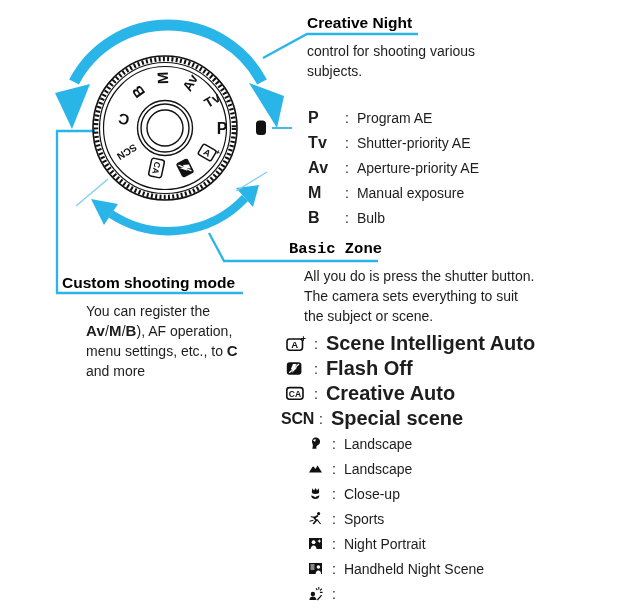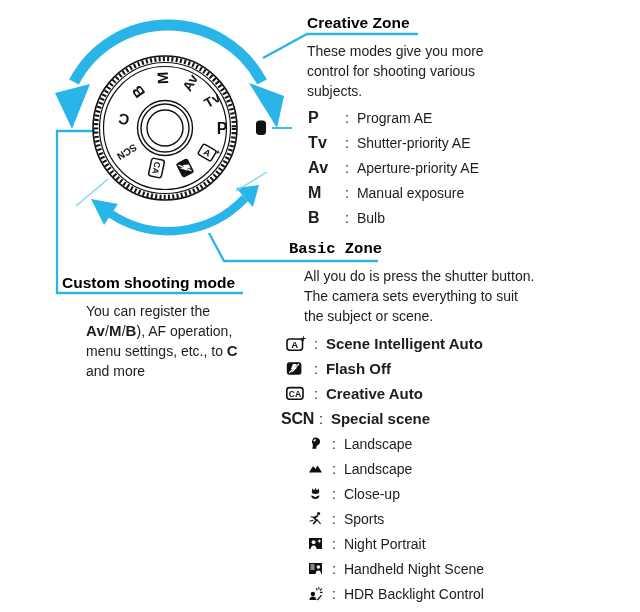--- a/index.html
+++ b/index.html
@@ -7,21 +7,21 @@
   .canvas{position:relative;width:640px;height:612px;overflow:hidden;background:#fff;}
   svg.diagram{position:absolute;left:0;top:0;}
   .sec{position:absolute;white-space:nowrap;}
   .h{font-size:15.5px;font-weight:bold;color:#000;}
   .bodytext{font-size:14px;line-height:20px;}
   .row{display:flex;align-items:center;height:25px;font-size:14px;}
   .key{font-weight:bold;font-size:16px;min-width:37px;letter-spacing:.3px;}
   .colon{margin-right:8px;}
   .iconcell{min-width:24px;margin-right:4px;display:flex;align-items:center;}
   .iconcell2{min-width:17px;margin-right:7px;display:flex;align-items:center;}
-  .bname{font-weight:bold;font-size:15px;}
+  .bname{font-weight:bold;font-size:20px;}
   .scnkey{font-weight:bold;font-size:16px;min-width:38px;margin-left:-5px;letter-spacing:-0.2px;}
   .cam{font-weight:bold;font-size:15px;letter-spacing:.2px;}
   .dialtext{font-family:"Liberation Sans",sans-serif;font-weight:bold;fill:#111;}
   .accentstroke{stroke:var(--accent,#2ab5e8);}
 </style>
 </head>
 <body>
 
 <div class="canvas">
 
@@ -80,24 +80,23 @@
         <rect x="-8.5" y="-6" width="15" height="12" rx="2" fill="none" stroke="#111" stroke-width="1.5"></rect>
         <text class="dialtext" x="-1" y="3.2" font-size="9">A</text>
         <text class="dialtext" x="8" y="-3" font-size="8">+</text>
       </g>
     </g>
 
     <rect x="256" y="120.5" width="10" height="14.5" rx="3.5" fill="#111"></rect>
   </svg>
 
   <div class="sec" style="left:307px;top:14px;">
-    <div class="h">Creative Zone</div>
+    <div class="h">Creative Night</div>
   </div>
   <div class="sec bodytext" style="left:307px;top:41px;">
-    <div>These modes give you more</div>
     <div>control for shooting various</div>
     <div>subjects.</div>
   </div>
   <div class="sec" style="left:308px;top:105px;">
     <div class="row">
       <span class="key">P</span>
       <span class="colon">:</span>
       <span>Program AE</span>
     </div>
     <div class="row">
@@ -239,21 +238,20 @@
     <div class="row">
       <span class="iconcell2">
         <svg width="15" height="15" viewBox="0 0 15 15">
           <path d="M10.8 1 v2.6 M13.9 2.6 l-1.9 1.9 M14.6 6.4 h-2.7 M8 2.4 l1.3 1.7" stroke="#111" stroke-width="1.1" fill="none"></path>
           <circle cx="4.9" cy="8" r="2.2" fill="#111"></circle>
           <path d="M1.3 14c.4-2.5 1.8-3.6 3.6-3.6S8.1 11.5 8.5 14z" fill="#111"></path>
           <path d="M9.4 14 L13.6 9.2" stroke="#111" stroke-width="1.2"></path>
         </svg>
       </span>
       <span class="colon">:</span>
-      <span>HDR Backlight Control</span>
     </div>
   </div>
 
   <div class="sec" style="left:62px;top:274px;">
     <div class="h">Custom shooting mode</div>
   </div>
   <div class="sec bodytext" style="left:62px;top:301px;margin-left:24px;">
     <div><span>You can register the</span></div>
     <div><span class="cam">Av</span><span>/</span><span class="cam">M</span><span>/</span><span class="cam">B</span><span>), AF operation,</span></div>
     <div><span>menu settings, etc., to </span><span class="cam">C</span></div>

